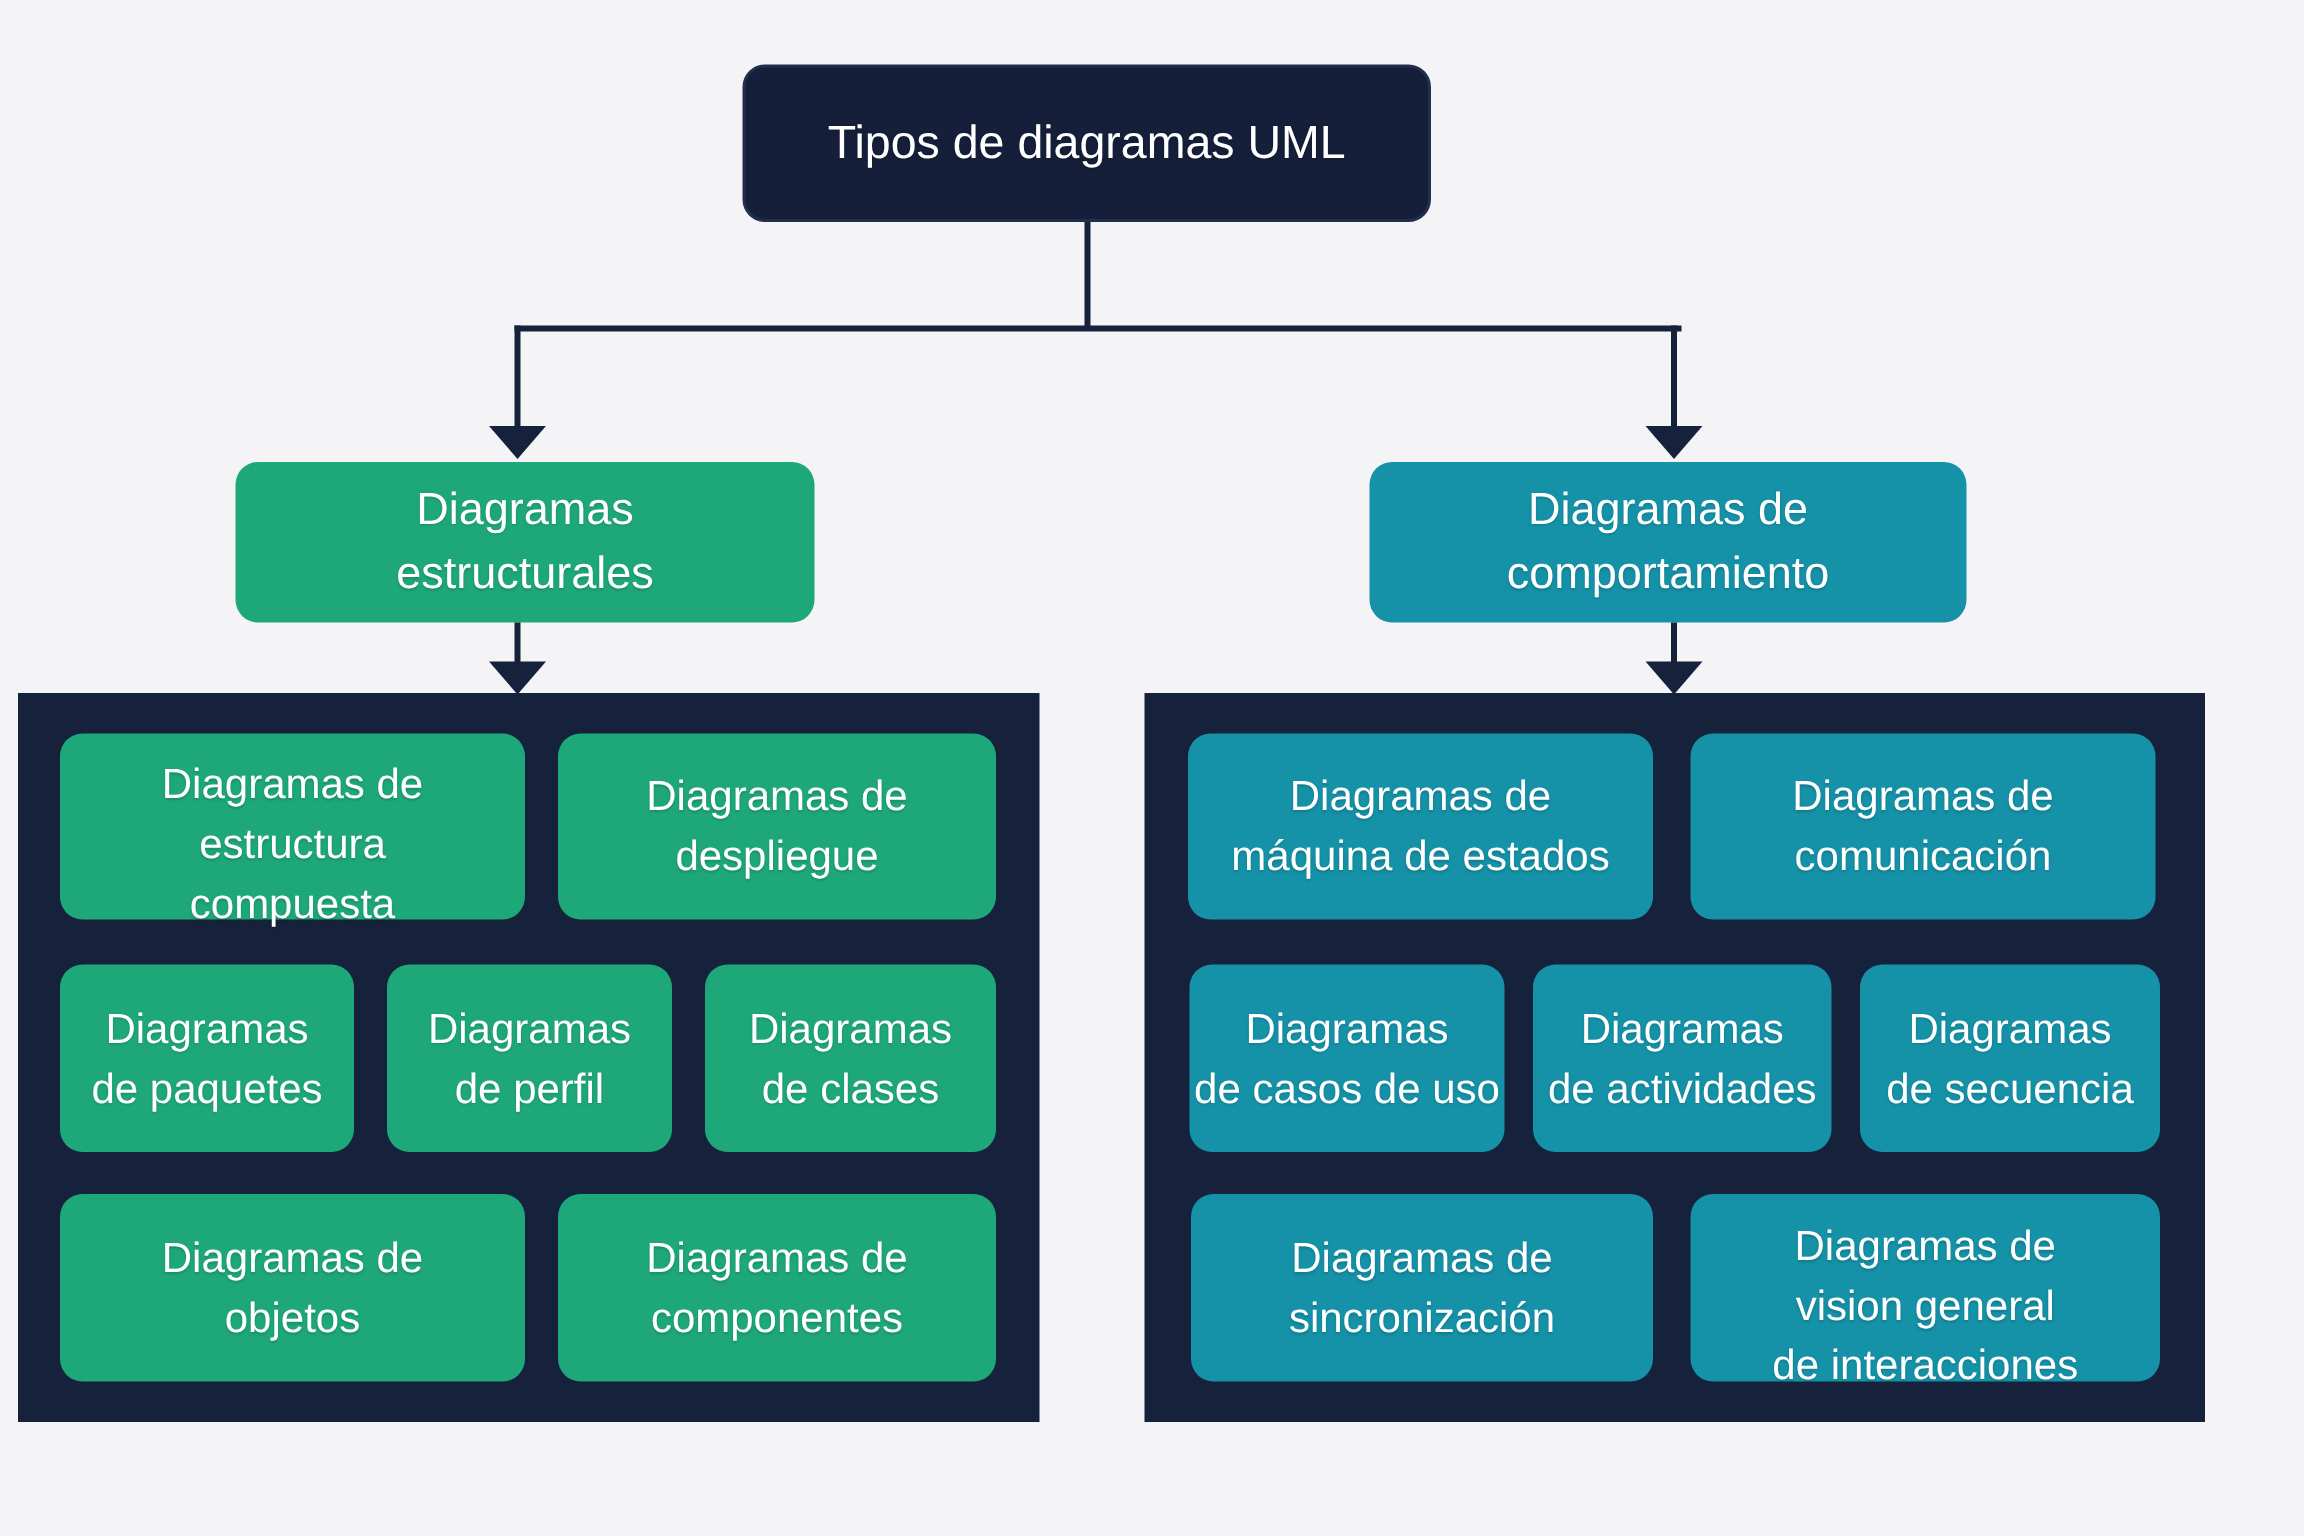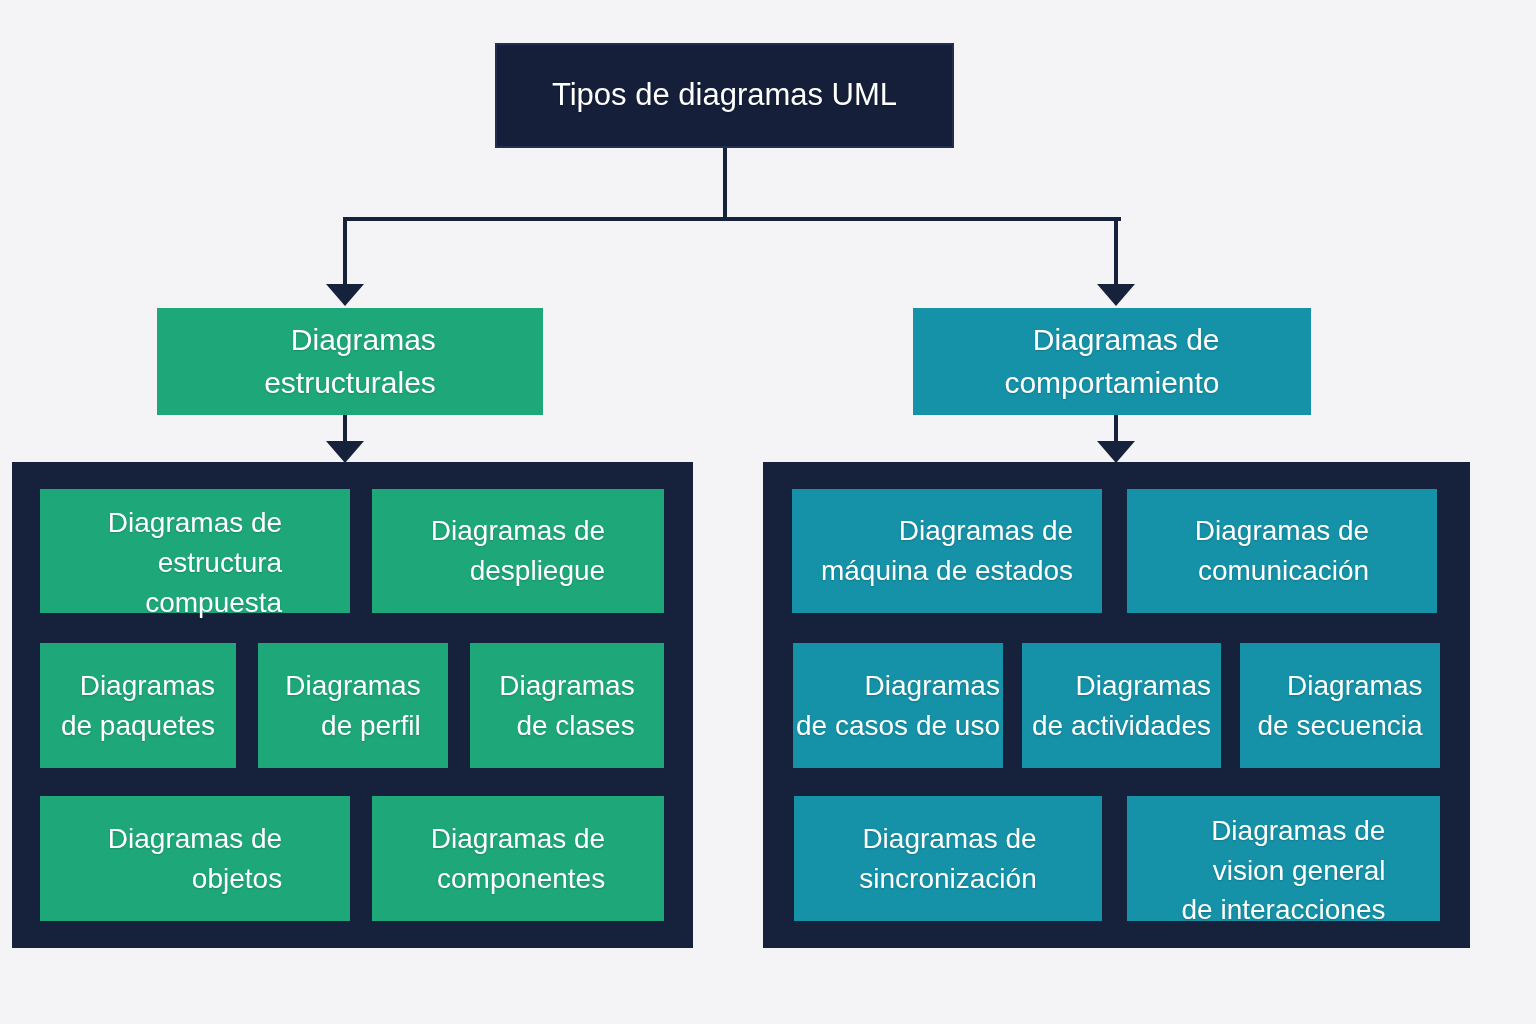--- a/index.html
+++ b/index.html
@@ -8,22 +8,23 @@
     background:#f4f4f6;
     font-family:"Liberation Sans", sans-serif;
     overflow:hidden;
     position:relative;
   }
   .canvas{position:absolute;left:0;top:0;width:1536px;height:1024px;}
 
   .node{
     position:absolute;
     display:flex;align-items:center;justify-content:center;
-    color:#ffffff;text-align:right;
+    color:#ffffff;text-align:center;
     box-sizing:border-box;
+    border-radius:15px;
   }
   .node .lbl{white-space:pre-line;line-height:1.42;text-shadow:0 1px 2px rgba(0,0,0,0.18);}
 
   .root-node{
     left:495px;top:43px;width:459px;height:105px;
     background:#151f3a;border:2px solid #222e4d;
     font-size:31px;
   }
   .branch-node{font-size:30px;}
   .branch-structural{left:157px;top:308px;width:386px;height:107px;background:#1ea87a;}

